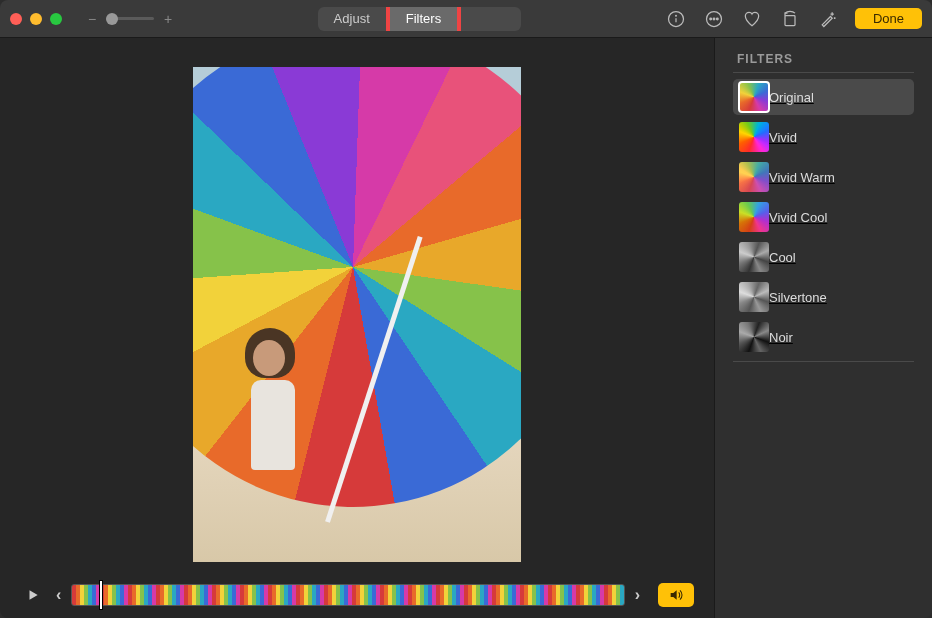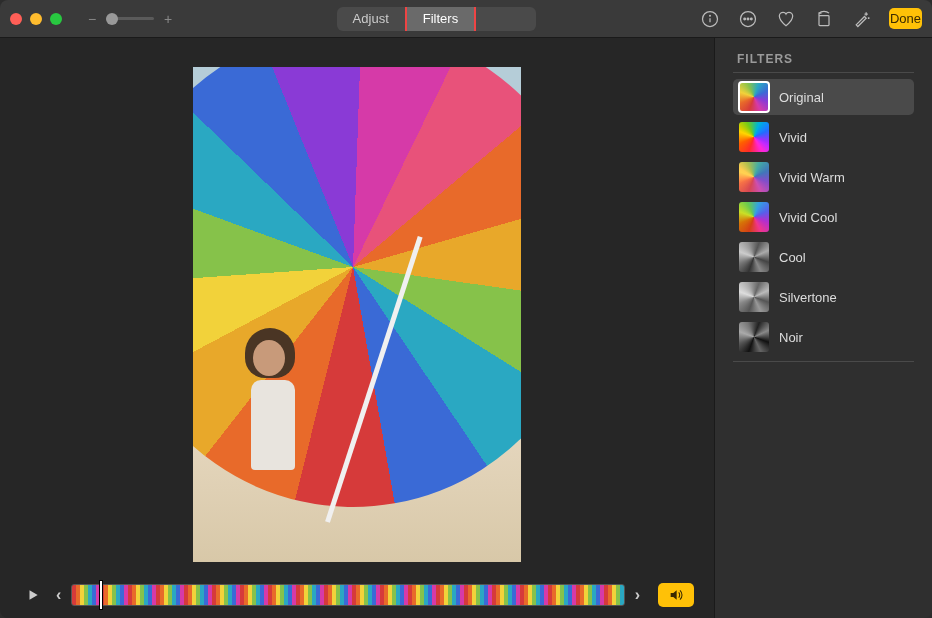--- a/index.html
+++ b/index.html
@@ -41,33 +41,33 @@
       overflow: hidden;
       height: 24px;
     }
     .seg-btn {
       padding: 0 16px;
       font-size: 13px;
       color: #ccc;
       display: flex;
       align-items: center;
       cursor: pointer;
-      border-right: 2px solid #ef4444;
+      border-right: 4px solid #ef4444;
     }
     .seg-btn:last-child { border-right: none; margin-top: 35px; }
     .seg-btn.active { background: #6a6a6a; color: #fff; }
     
     .tb-icons { display: flex; gap: 16px; align-items: center; margin-right: 8px; }
     .tb-icon { width: 22px; height: 22px; display: flex; align-items: center; justify-content: center; color: #bbb; cursor: pointer; }
     .tb-icon svg { width: 20px; height: 20px; stroke: #bbb; fill: none; stroke-width: 1.5; }
     .done-btn {
       background: #ffc107;
       color: #3a2a00;
       border-radius: 5px;
-      padding: 3px 1px;
+      padding: 3px 18px;
       font-size: 13px;
       font-weight: 500;
       cursor: pointer;
     }
     
     .main {
       display: flex;
       height: calc(618px - 38px);
     }
     .canvas-area {
@@ -143,26 +143,26 @@
       font-size: 12px;
       letter-spacing: 1px;
       font-weight: 600;
       margin-bottom: 4px;
       padding-left: 4px;
     }
     .divider { height:1px; background:#4a4a4a; margin:6px 0;}
     .filter-item {
       display: flex;
       align-items: center;
-      gap: 10px;
       height: 36px;
       border-radius: 5px;
       padding: 3px 6px;
       cursor: pointer;
       margin-bottom: 4px;
+      text-decoration: underline;
     }
     .filter-item.selected { background: #4a4a4a; }
     .filter-thumb {
       width: 30px; height: 30px; border-radius: 3px; flex-shrink:0;
       background: conic-gradient(from 200deg,#d63a3a,#e86a2a,#f2d23a,#86c24a,#2aa8c2,#3a6ad6,#8a3ad6,#d63aa8,#d63a3a);
       position: relative;
     }
     .filter-item.selected .filter-thumb { outline:2px solid #fff; outline-offset:-1px;}
     .filter-thumb.mono { background: conic-gradient(from 200deg,#333,#777,#ccc,#999,#555,#aaa,#444,#888,#333); }
     .filter-thumb.silvertone { background: conic-gradient(from 200deg,#555,#888,#ddd,#aaa,#666,#bbb,#555,#999,#555); }

